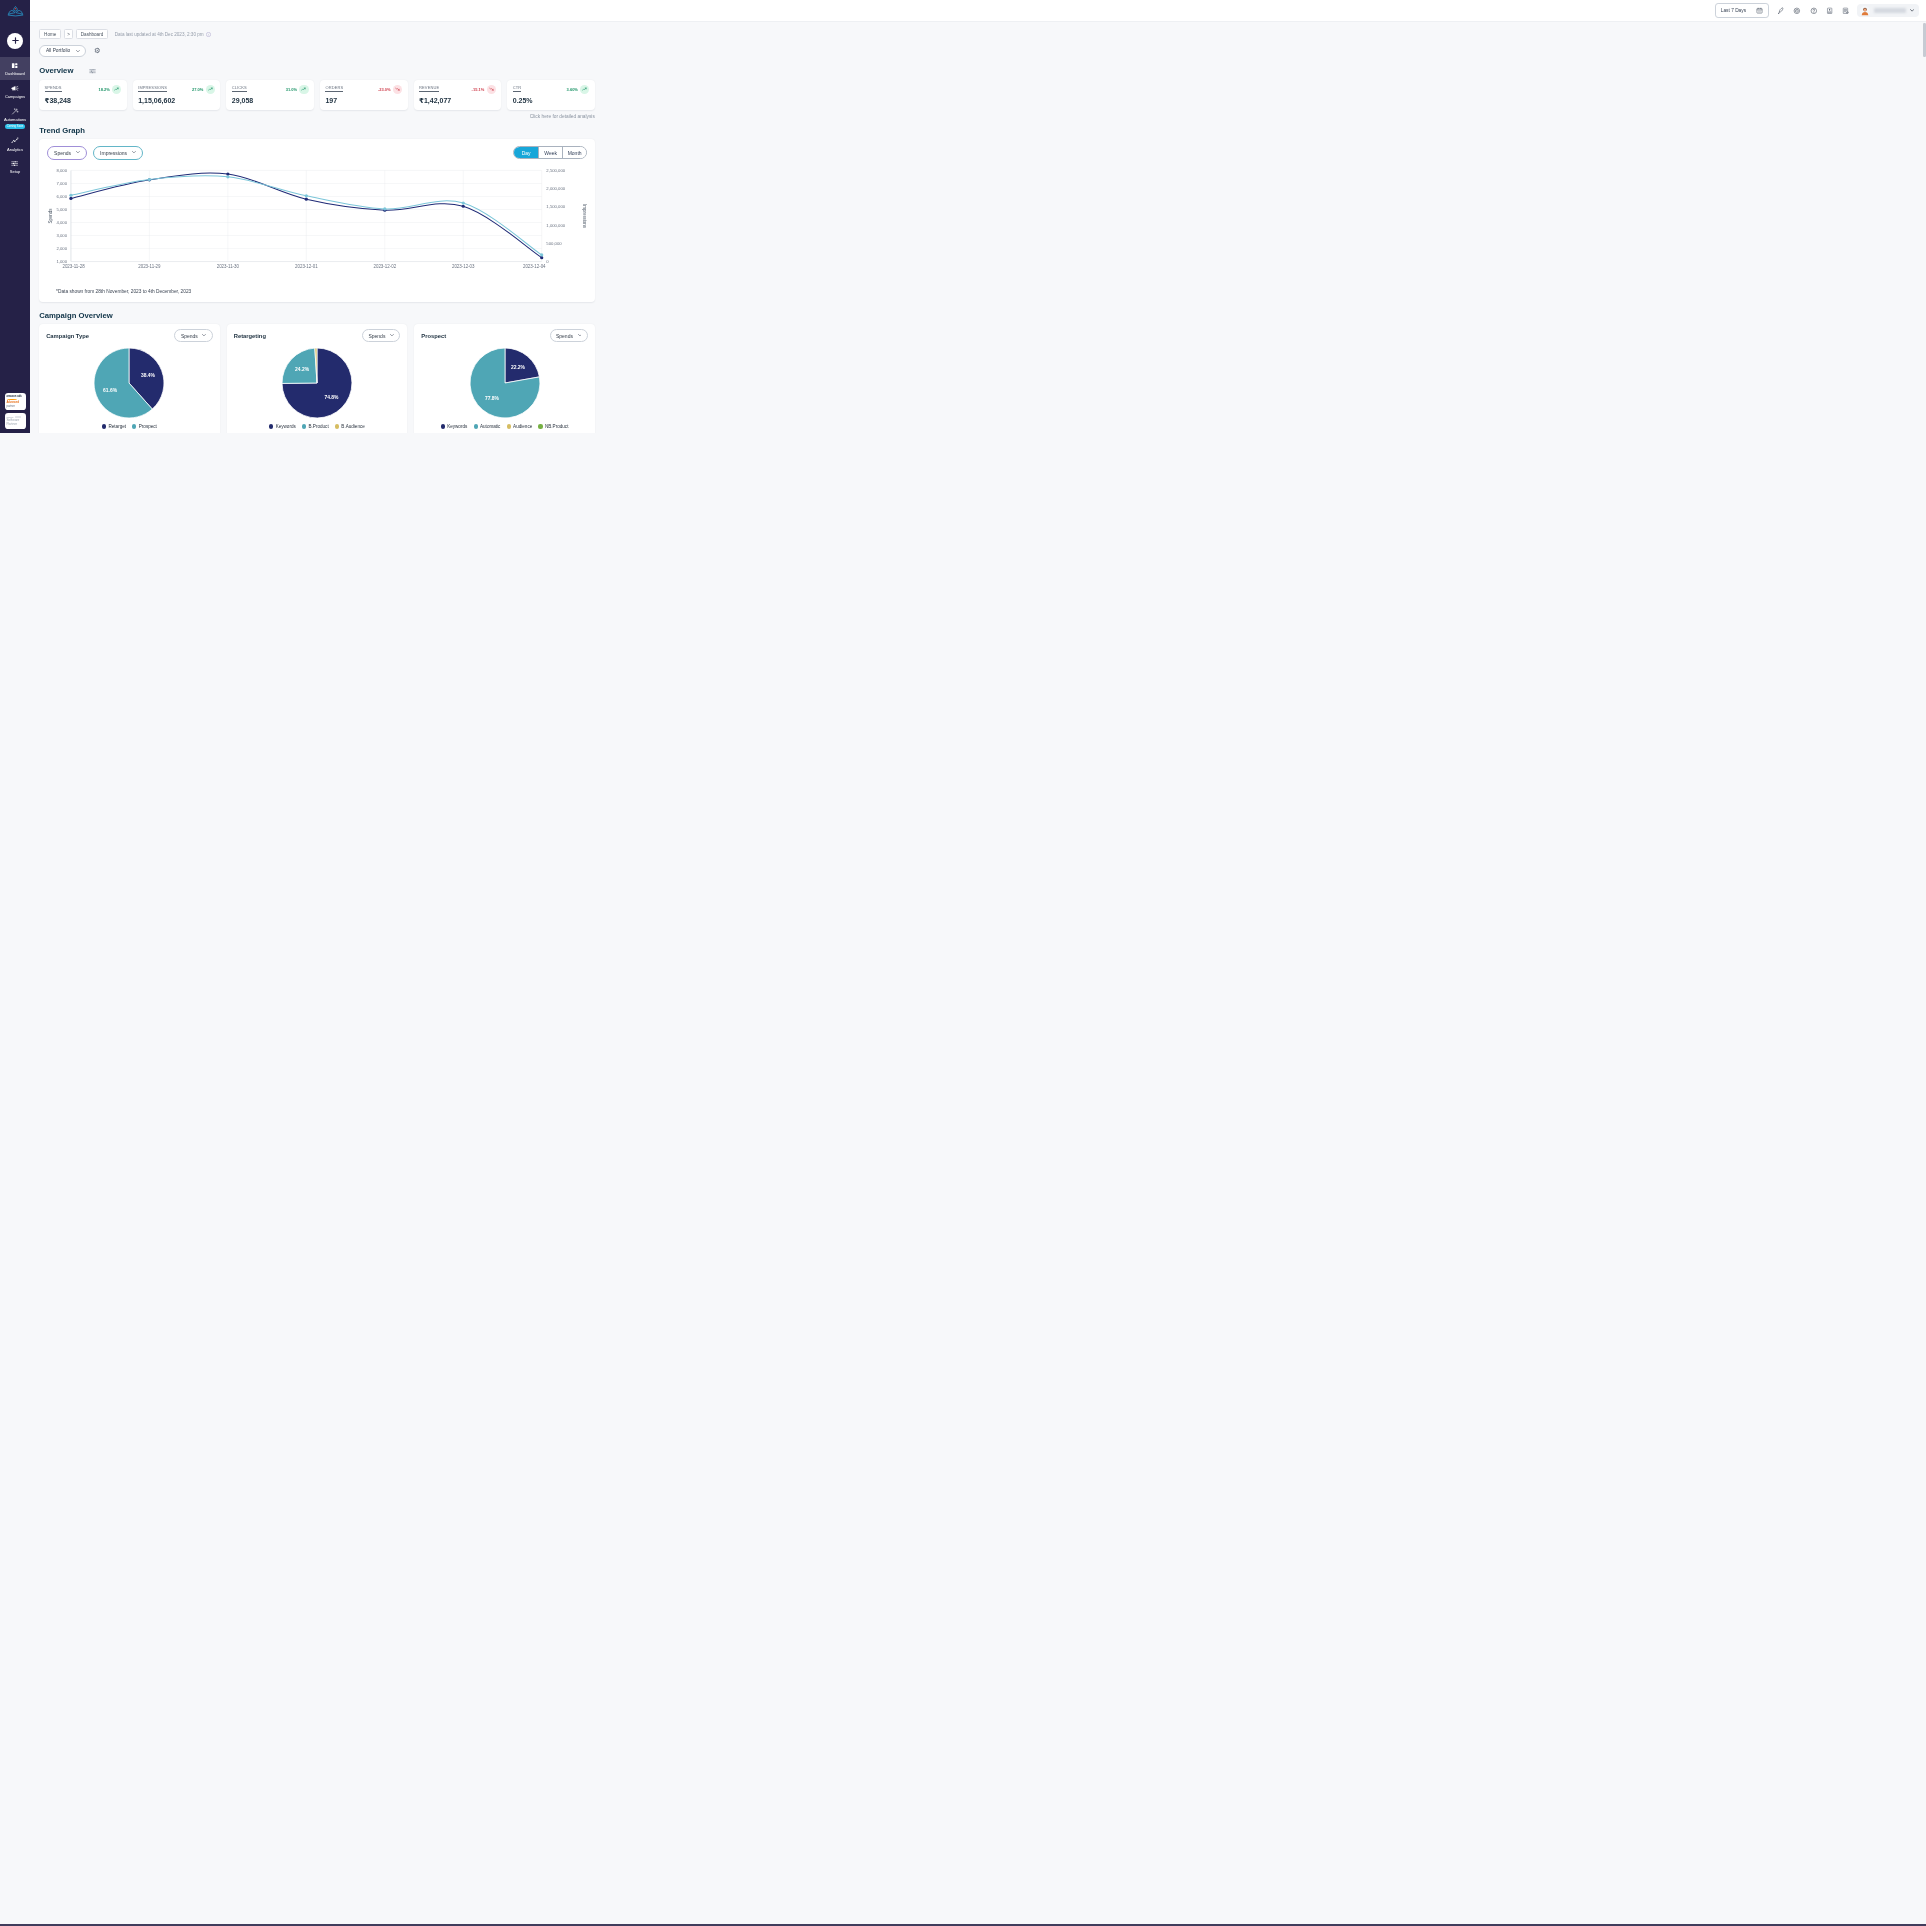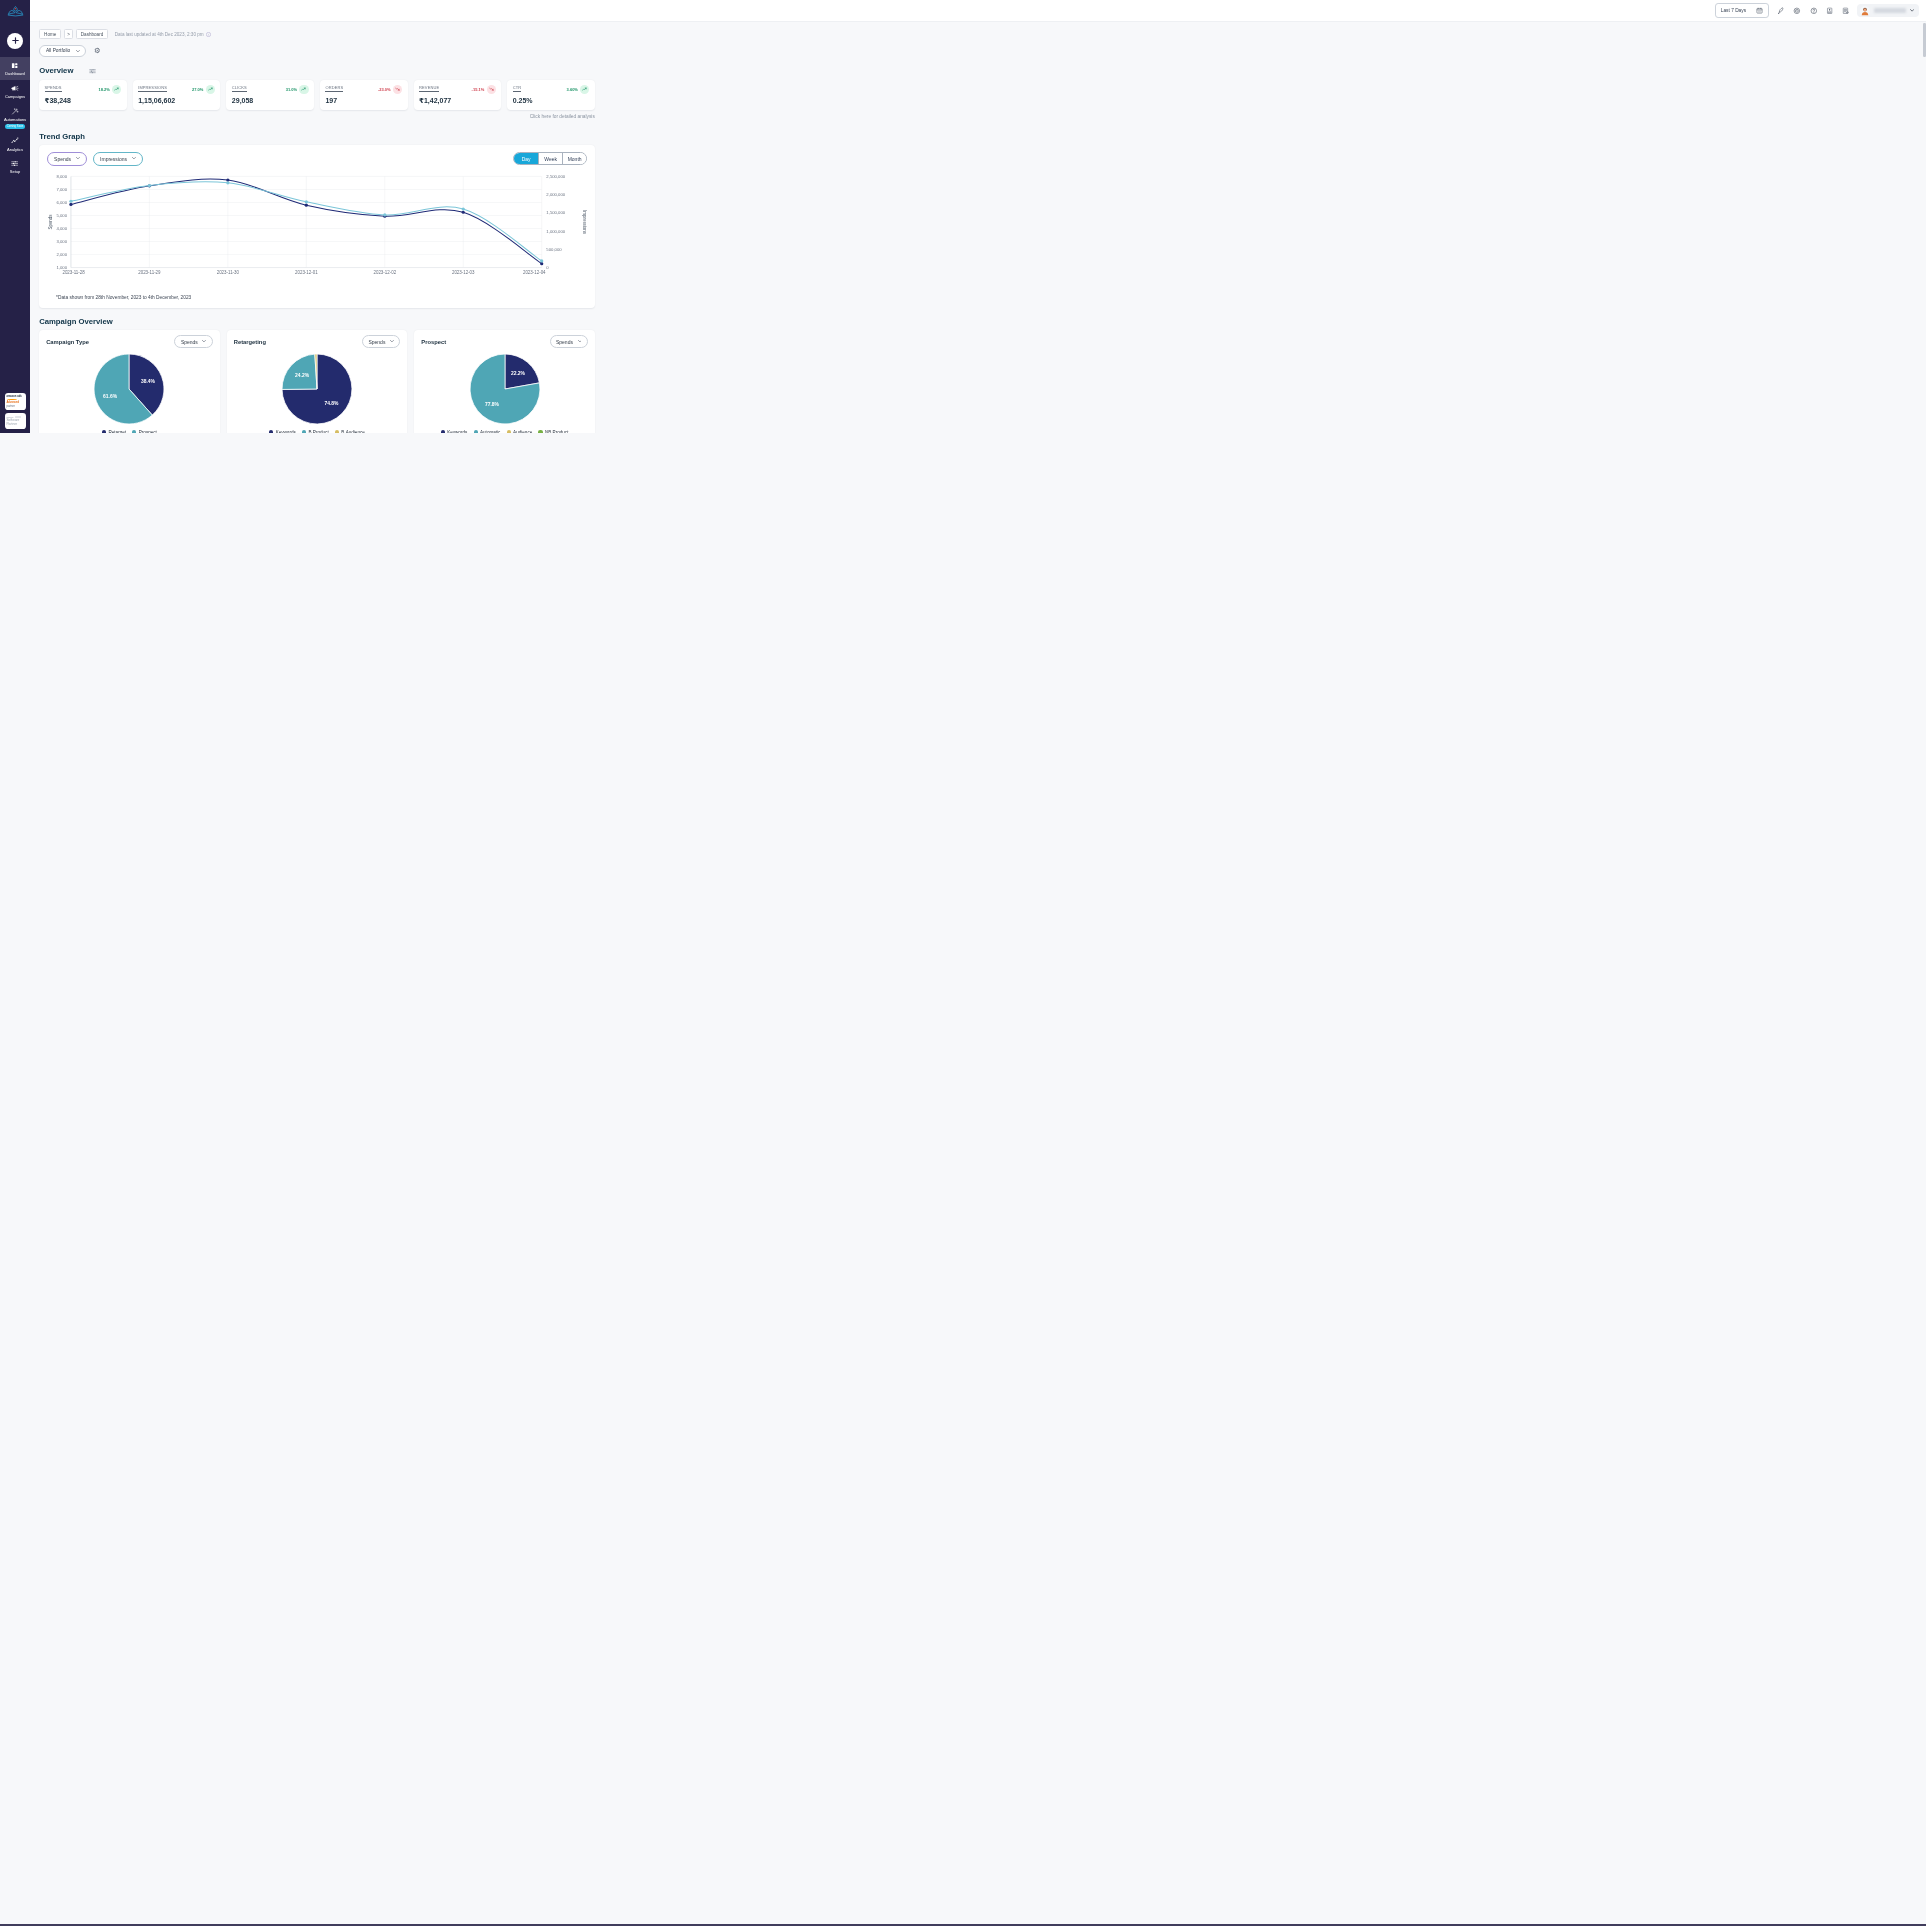--- a/index.html
+++ b/index.html
@@ -416,21 +416,21 @@
               </svg>
             </span>
           </span>
         </div>
         <div class="kpi-value">0.25%</div>
       </div>
     </div>
 
   <div class="detail-link">Click here for detailed analysis</div>
 
-  <div class="section-head" style="margin-top:13px">
+  <div class="section-head" style="margin-top:7px">
     <h2 class="section-title">Trend Graph</h2>
   </div>
 
   <div class="trend-card">
     <div class="trend-controls" id="trend-controls">
         <div class="metric-pill" style="border-color: rgb(160, 143, 216);">
           <span>Spends</span>
           <svg width="3.9" height="2.3" viewBox="0 0 10 6" fill="none" stroke="#4c5564" stroke-width="1.5" stroke-linecap="round">
             <path d="M1 1 L5 5 L9 1"></path>
           </svg>

